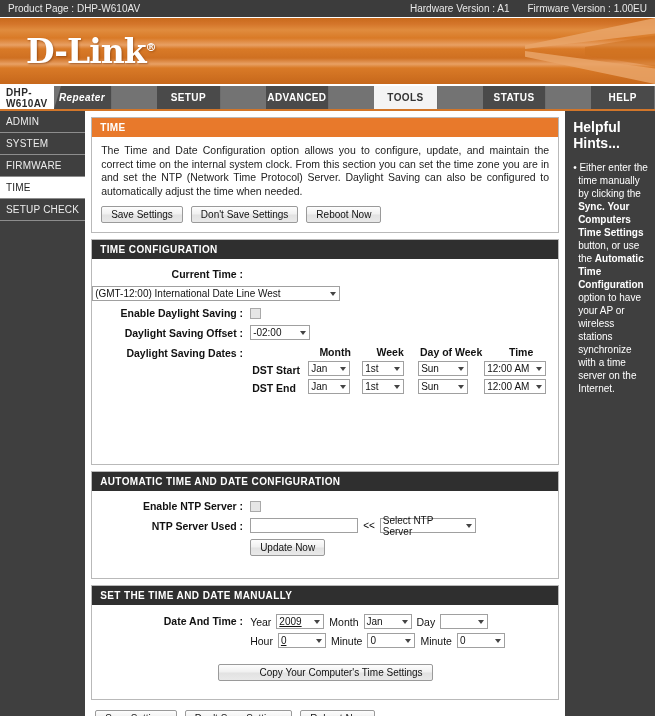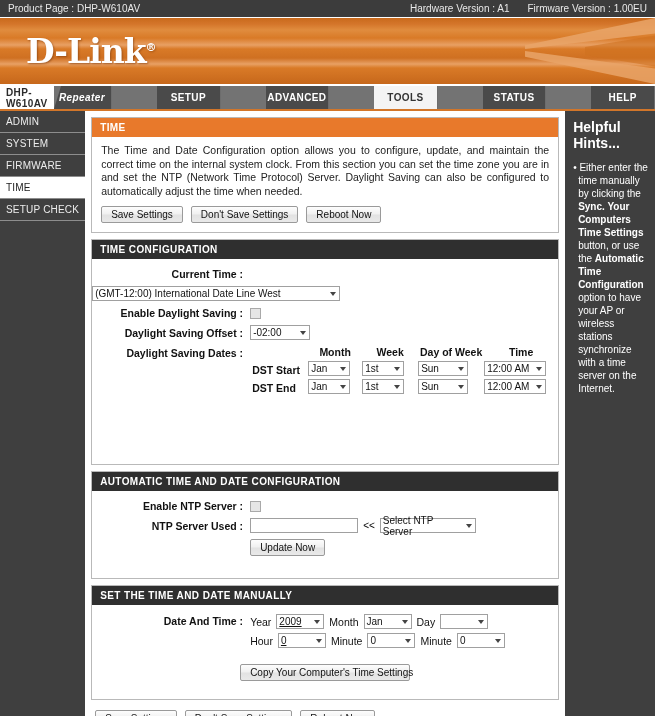--- a/index.html
+++ b/index.html
@@ -158,21 +158,21 @@
   .btnrow { display:flex; gap:8px; }
   .btn {
     font-family:"Liberation Sans", sans-serif;
     font-size:10px; color:#111;
     padding:2px 9px;
     background: linear-gradient(to bottom, #fdfdfd 0%, #f0f0f0 48%, #e2e2e2 52%, #e9e9e9 100%);
     border:1px solid #9a9a9a;
     border-radius:2px;
     white-space:nowrap;
   }
-  .btn.wide { width:170px; text-align:left; }
+  .btn.wide { width:215px; text-align:right; }
 
   
   .form { padding: 9px 0 4px 0; }
   .frow { display:flex; align-items:center; margin-bottom:6px; }
   .flabel {
     width: 158px; text-align:right;
     font-size:10.5px; font-weight:bold; color:#111;
     padding-right:7px; white-space:nowrap;
   }
   .fval { display:flex; align-items:center; gap:5px; font-size:10px; }

